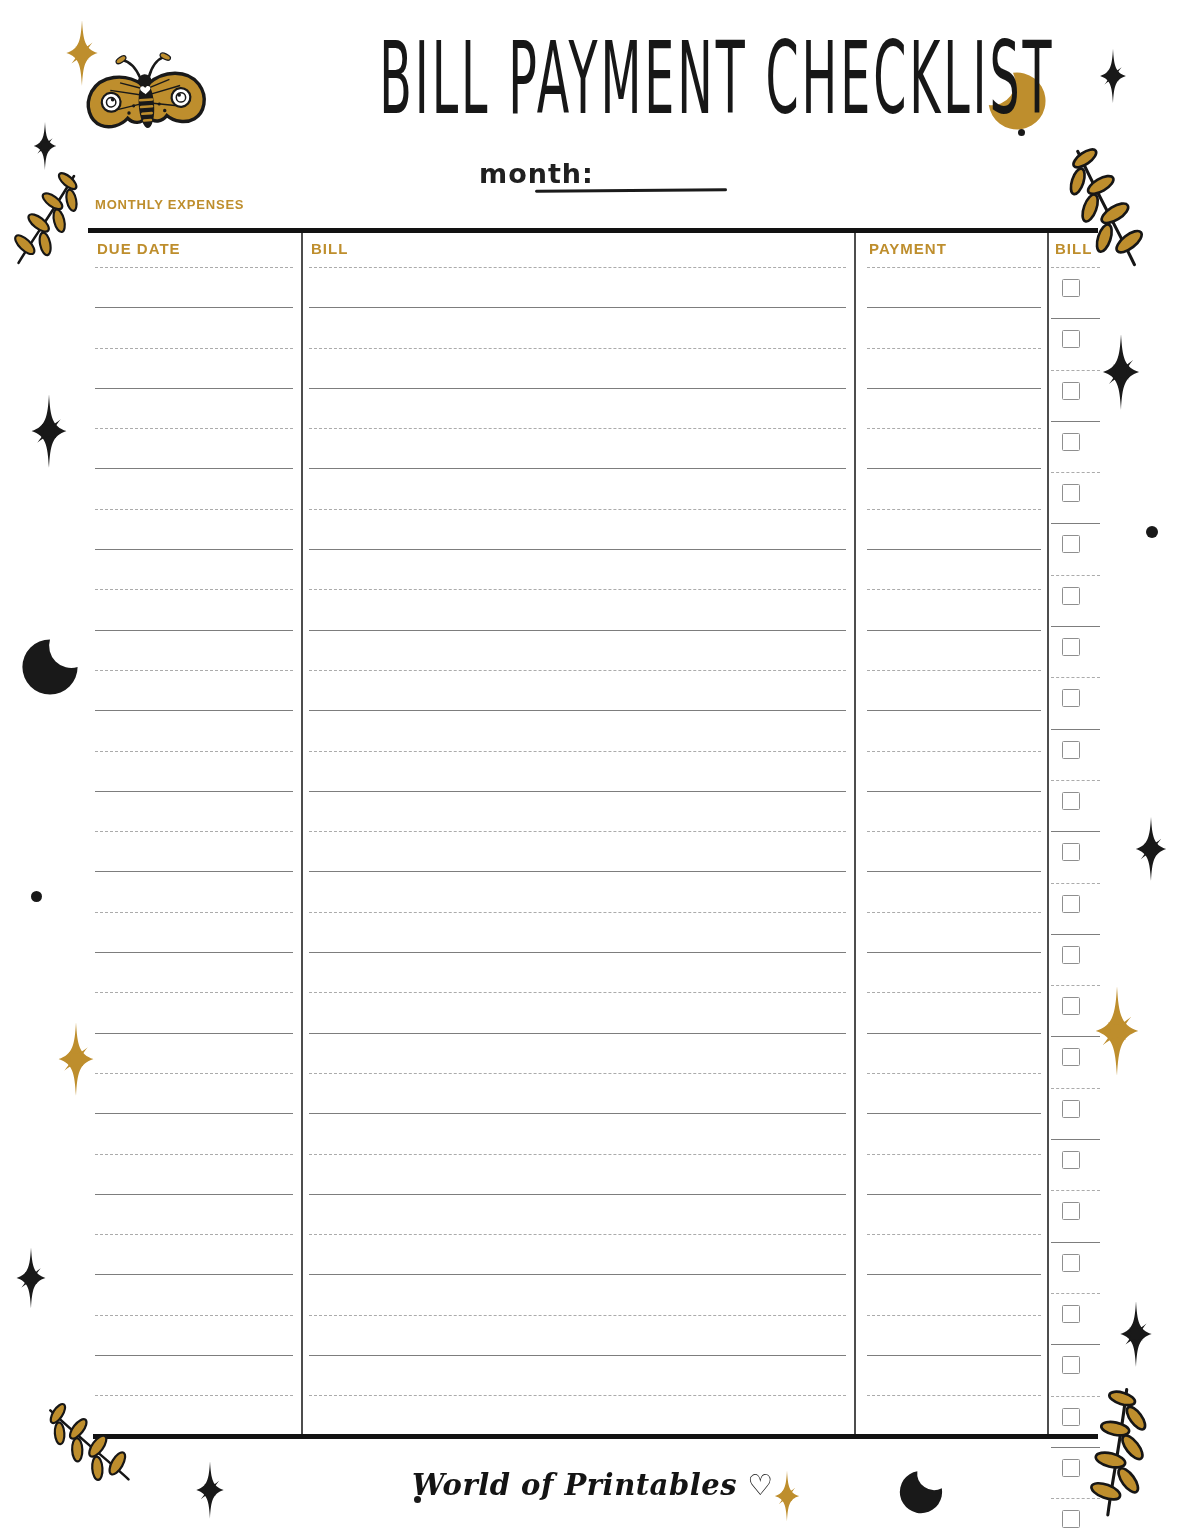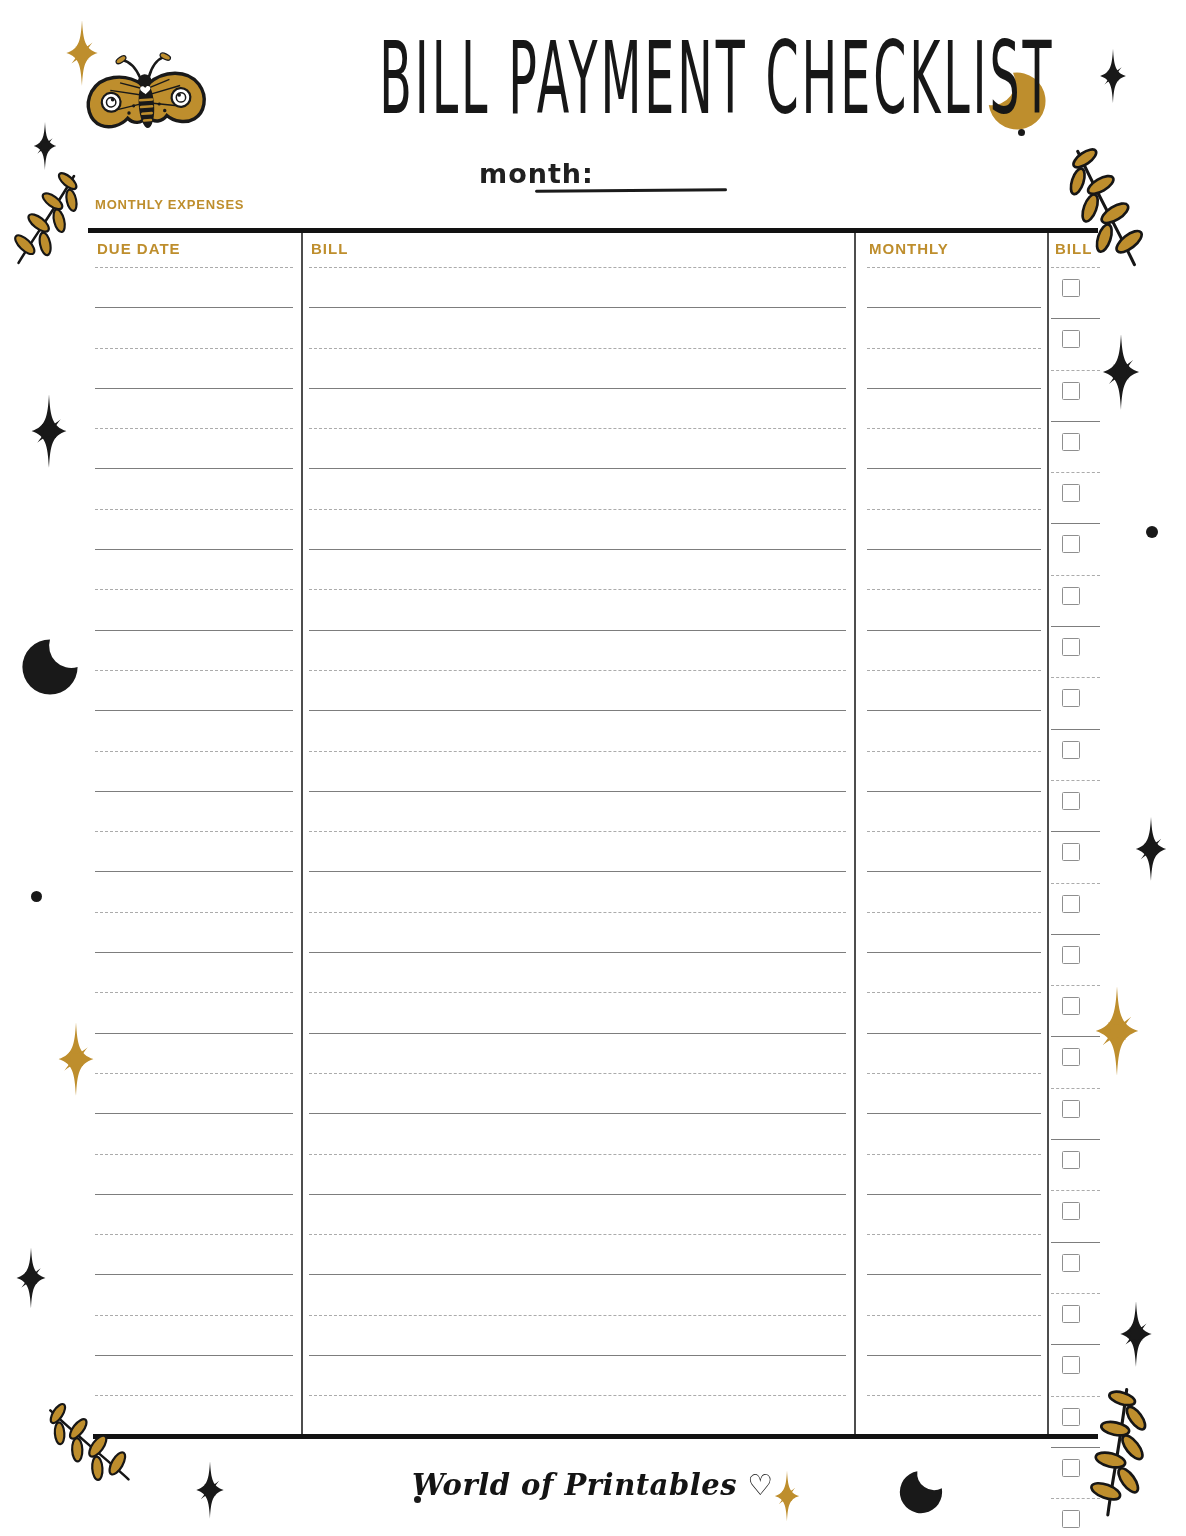--- a/index.html
+++ b/index.html
@@ -266,21 +266,21 @@
           <div class="slot"></div>
           <div class="slot dash"></div>
           <div class="slot"></div>
           <div class="slot dash"></div>
           <div class="slot"></div>
           <div class="slot dash"></div>
           <div class="slot"></div>
         </div>
     </div>
     <div class="col" style="left:779px;width:174px">
-      <div class="colhead">MONTHLY</div>
+      <div class="colhead">PAYMENT</div>
       <div>
           <div class="slot"></div>
           <div class="slot dash"></div>
           <div class="slot"></div>
           <div class="slot dash"></div>
           <div class="slot"></div>
           <div class="slot dash"></div>
           <div class="slot"></div>
           <div class="slot dash"></div>
           <div class="slot"></div>

